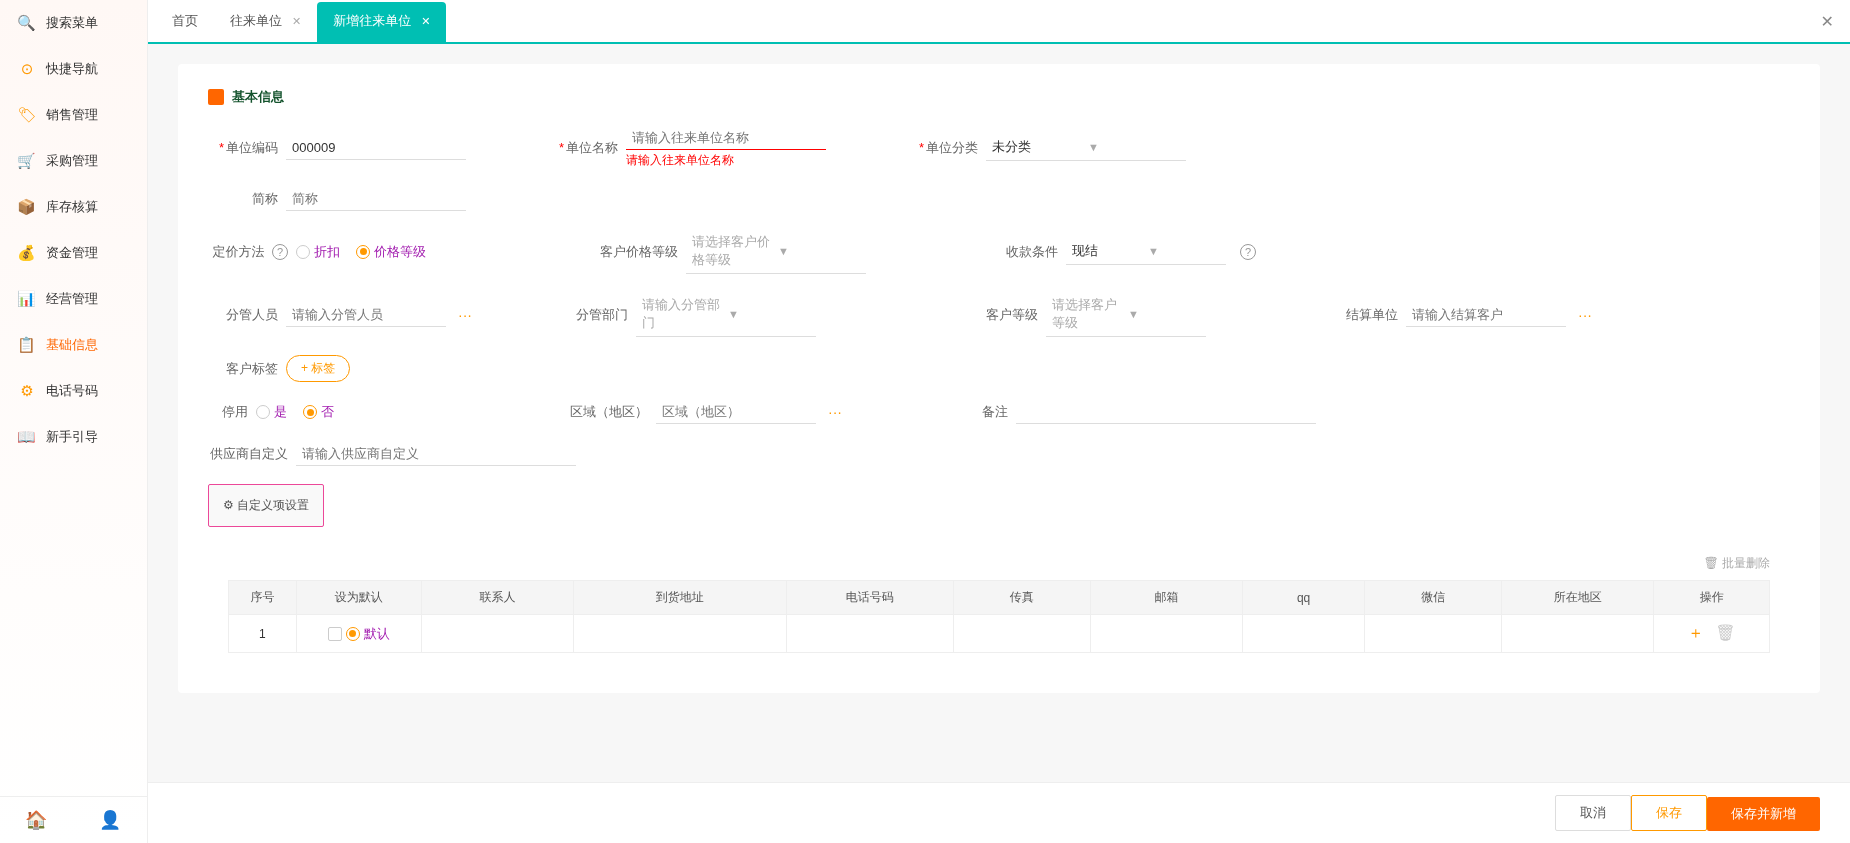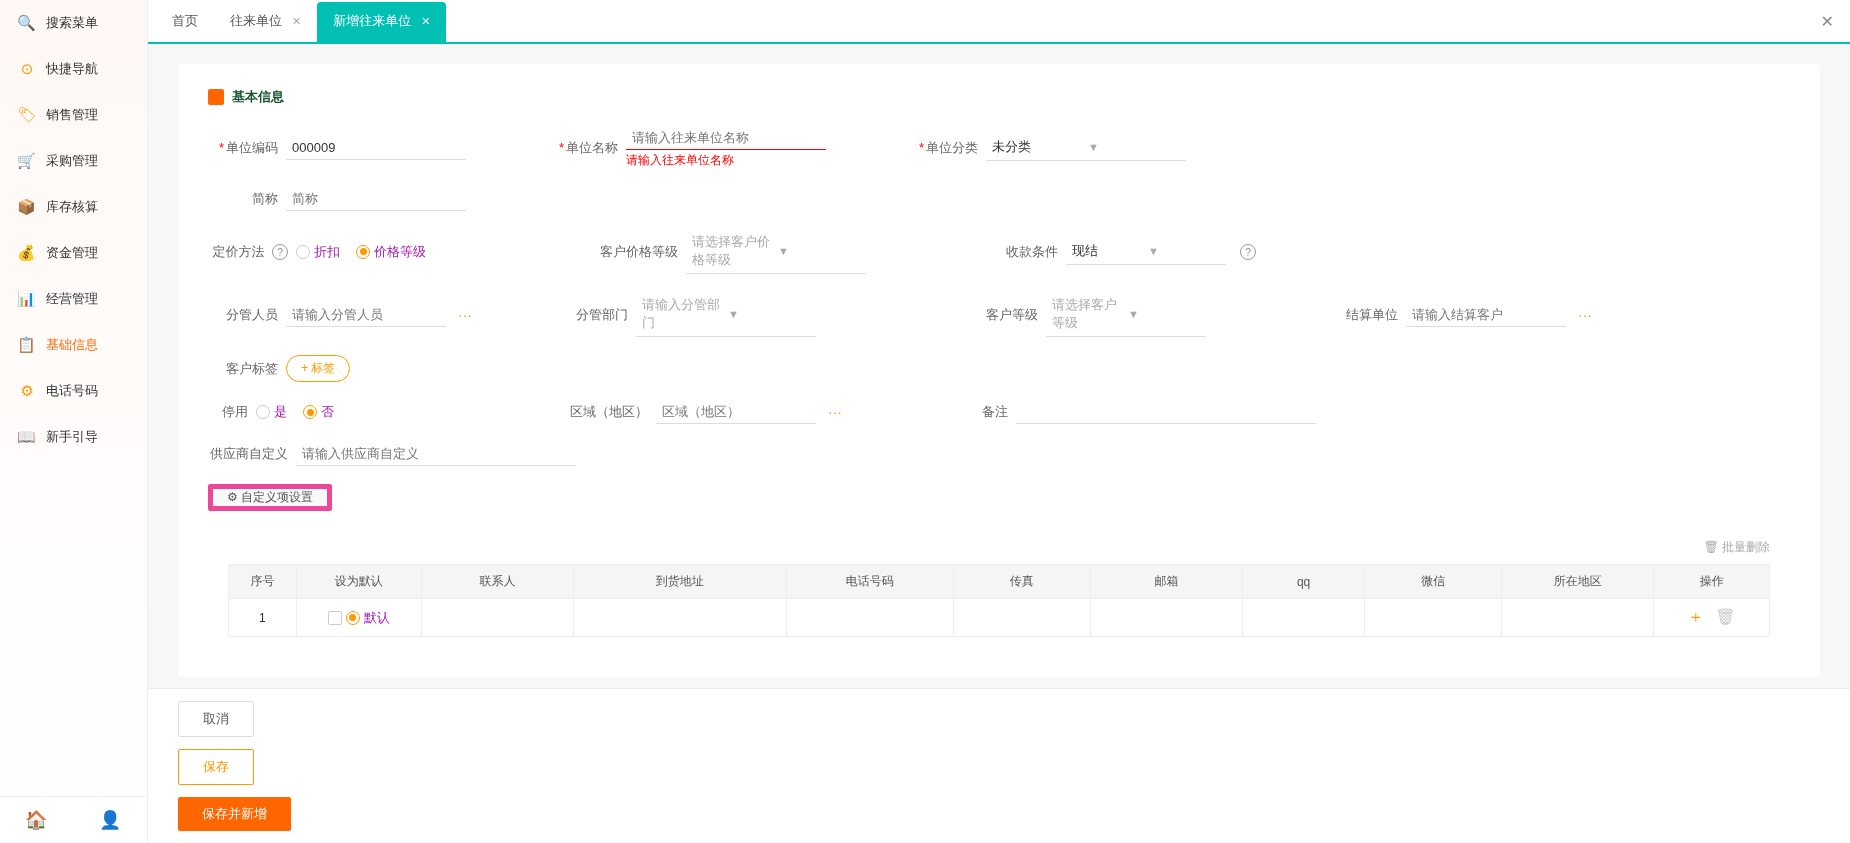--- a/index.html
+++ b/index.html
@@ -267,23 +267,23 @@
       display: inline-flex;
       align-items: center;
       justify-content: center;
       font-size: 11px;
       cursor: pointer;
       flex-shrink: 0;
     }
 
     
     .custom-settings-btn {
-      border: 5px solid #ec4899;
+      border: 1px solid #ec4899;
       background: #f9f9f9;
-      padding: 0 14px;
+      padding: 12px 14px;
       border-radius: 2px;
       cursor: pointer;
       color: #555;
       font-size: 12px;
       display: inline-flex;
       align-items: center;
       gap: 6px;
     }
 
     
@@ -329,24 +329,22 @@
     }
     .table-action-btn.delete { color: #ccc; }
 
     
     .footer {
       background: #fff;
       border-top: 1px solid #eee;
       padding: 12px 30px;
       display: flex;
       justify-content: flex-end;
-      align-items: flex-start;
-      gap: 12px;
+      align-items: flex-end;
       flex-shrink: 0;
-      flex-direction: column;
     }
     .btn-cancel {
       padding: 8px 24px;
       border: 1px solid #ddd;
       background: #fff;
       cursor: pointer;
       border-radius: 2px;
       color: #555;
       font-size: 13px;
     }

